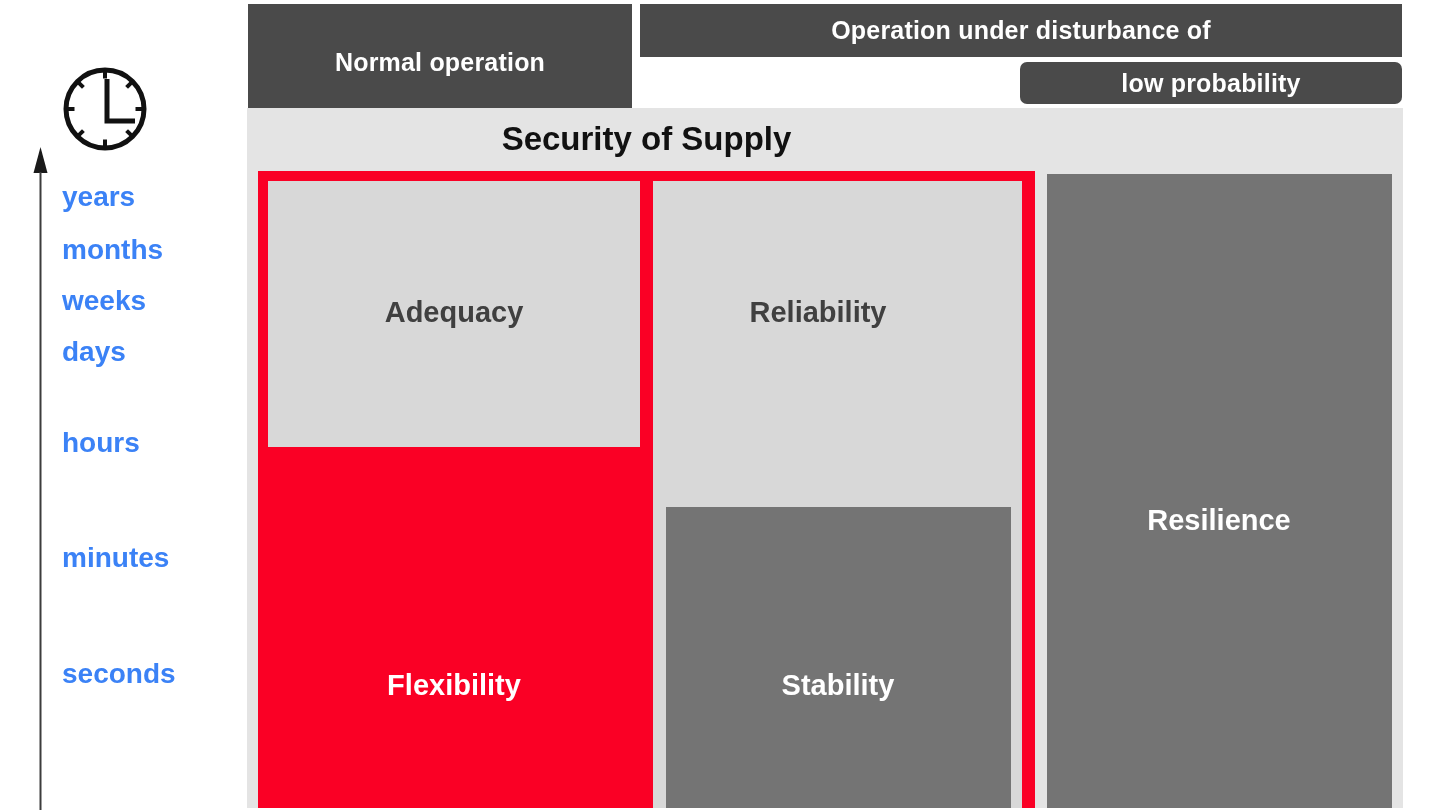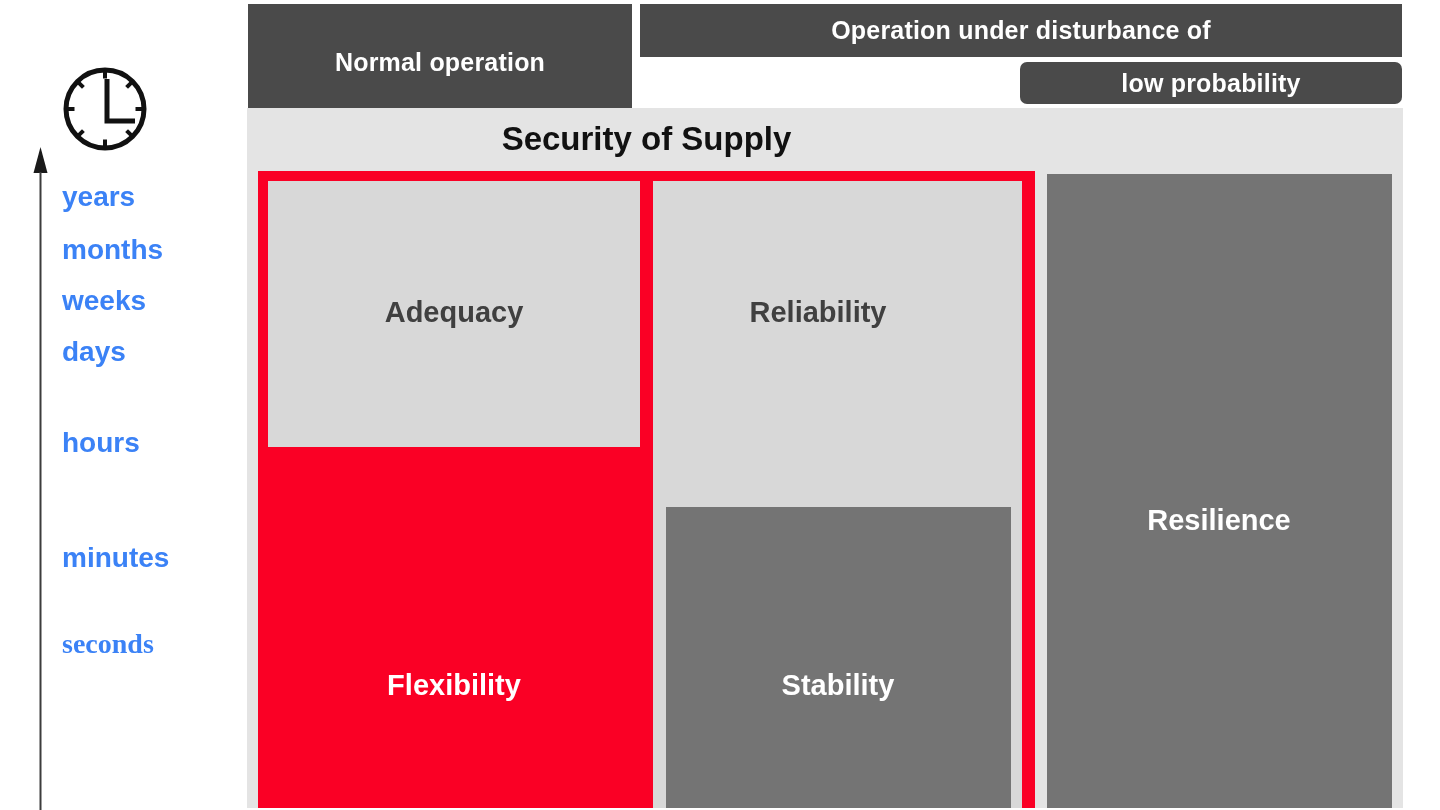--- a/index.html
+++ b/index.html
@@ -77,21 +77,21 @@
     font-weight: bold;
     line-height: 32px;
     white-space: nowrap;
   }
   .t0 { top: 181px; }
   .t1 { top: 234px; }
   .t2 { top: 285px; }
   .t3 { top: 336px; }
   .t4 { top: 427px; }
   .t5 { top: 542px; }
-  .t6 { top: 628px; font-family: Liberation Serif, serif; }
+  .t6 { top: 658px; }
 </style>
 </head>
 <body>
 
 <div class="stage">
 
   <div class="abs" style="left:0;top:0;width:240px;height:810px;">
     <svg class="abs clock-svg" width="88" height="88" viewBox="0 0 88 88">
       <circle cx="44" cy="44" r="39" fill="none" stroke="#111111" stroke-width="5"></circle>
       <line x1="44" y1="13.5" x2="44" y2="5.5" stroke="#111111" stroke-width="4"></line>

